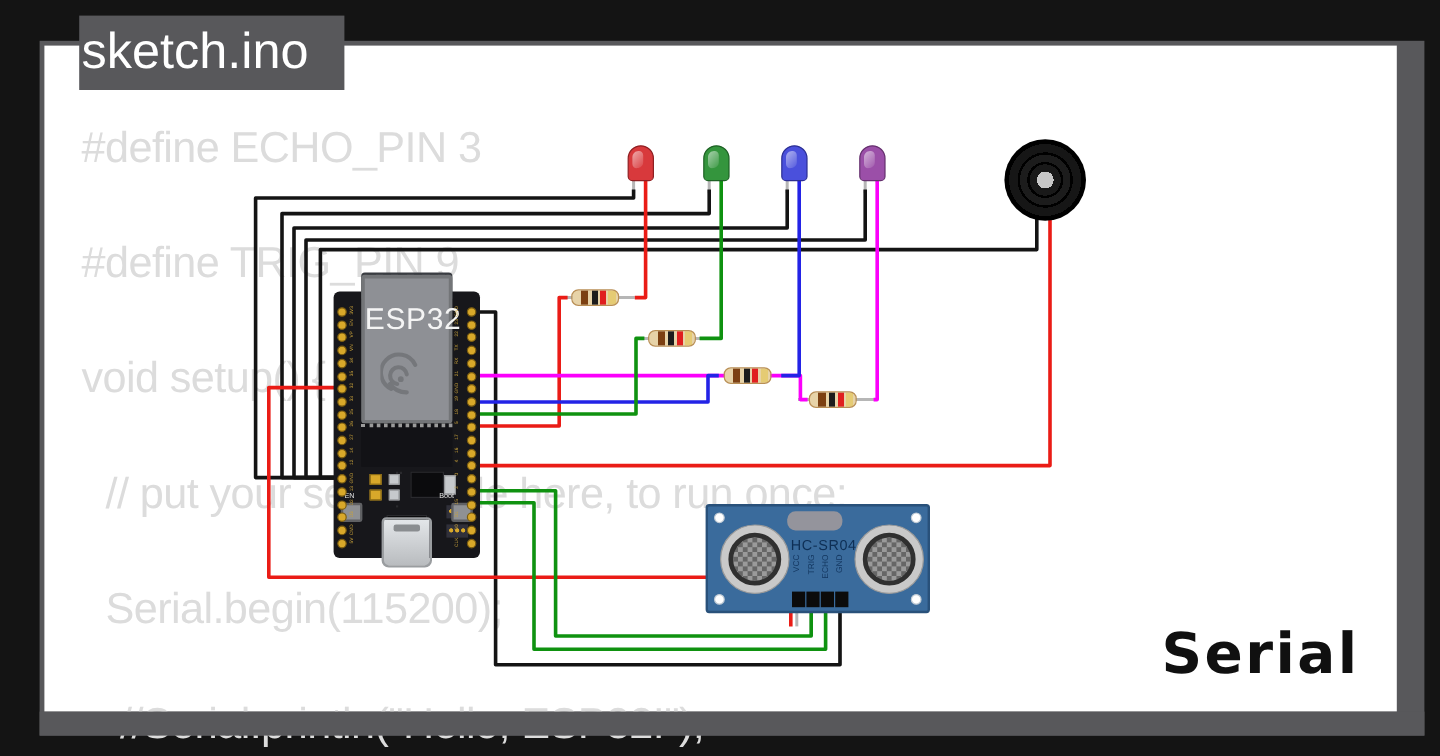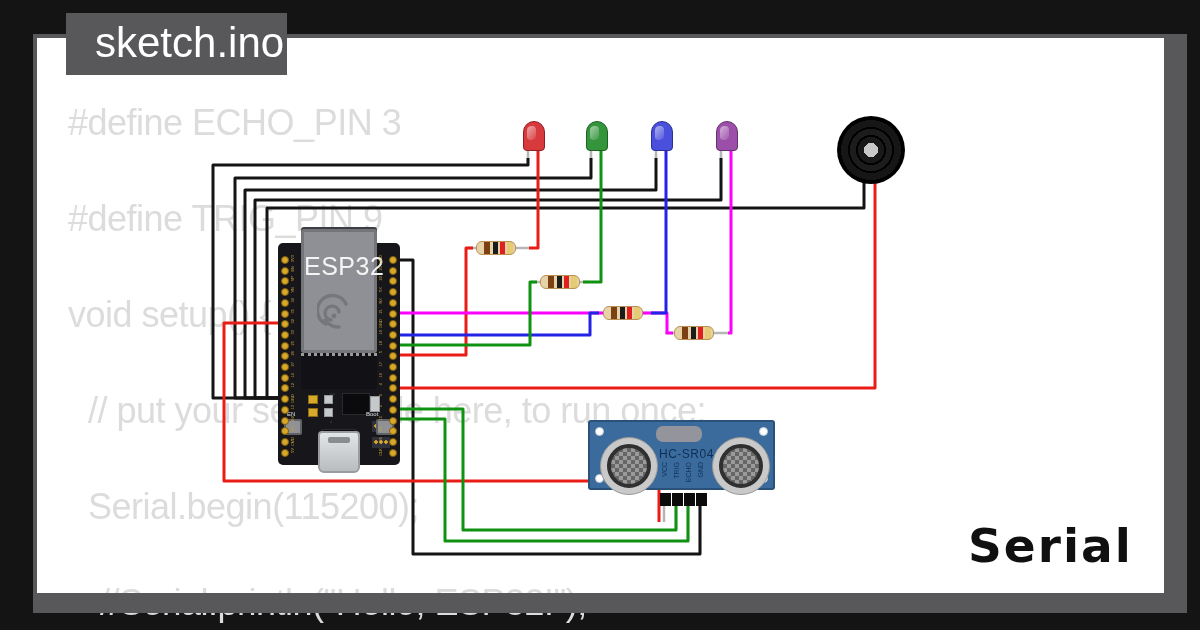--- a/index.html
+++ b/index.html
@@ -5,21 +5,21 @@
   html,body{margin:0;padding:0}
   body{width:1200px;height:630px;background:#141414;position:relative;overflow:hidden;
        font-family:"Liberation Sans",sans-serif}
   .frame{position:absolute;left:33px;top:34px;width:1154px;height:579px;background:#58585b;z-index:1}
   .canvas{position:absolute;left:37px;top:38px;width:1127px;height:555px;background:#ffffff;z-index:2}
   .code{position:absolute;color:#dcdcdc;font-size:36px;letter-spacing:-0.5px;white-space:pre;z-index:3;line-height:40px}
   .logo{position:absolute;left:968px;top:518px;font-size:47px;font-weight:bold;letter-spacing:2px;color:#101010;z-index:4;font-family:"DejaVu Sans",sans-serif}
   #wires{position:absolute;left:0;top:0;width:1200px;height:630px;z-index:5}
   .bottombar{position:absolute;left:33px;top:593px;width:1154px;height:20px;background:#58585b;z-index:12}
   .titlebox{position:absolute;left:66px;top:13px;width:221px;height:62px;background:#58585b;color:#fff;
-            font-size:42px;line-height:60px;padding-left:29px;box-sizing:border-box;z-index:20}
+            font-size:42px;line-height:60px;padding-left:2px;box-sizing:border-box;z-index:20}
   
   #esp32{position:absolute;left:278px;top:243px;width:122px;height:222px;background:#17171b;border-radius:5px;z-index:6}
   #esp32 .antenna{position:absolute;left:23px;top:-16px;width:76px;height:22px;background:#3a3d42;border-radius:3px 3px 0 0}
   #esp32 .antenna .meander{position:absolute;left:5px;top:2px;right:5px;height:9px;
       background:repeating-linear-gradient(90deg,#0e0e10 0 7px,#3a3d42 7px 13px)}
   #esp32 .adot{position:absolute;width:5px;height:5px;border-radius:50%;background:#d8a82a;top:-8px}
   #esp32 .module{position:absolute;left:23px;top:-14px;width:76px;height:124px;background:#8e9095;
       border:3px solid #737578;border-radius:3px;box-sizing:border-box;text-align:center}
   #esp32 .module .mlabel{margin-top:20px;font-size:25px;color:#f4f4f4;letter-spacing:0.5px}
   #esp32 .chiprow{position:absolute;left:23px;top:110px;width:76px;height:36px;background:#121216;
@@ -42,21 +42,21 @@
   .led{position:absolute;top:121px;width:22px;height:30px;border-radius:11px 11px 4px 4px;
        border:1px solid rgba(0,0,0,.35);box-sizing:border-box;z-index:6}
   .led::after{content:"";position:absolute;left:3px;top:4px;width:9px;height:14px;border-radius:4px;transform:skewY(-8deg);
        background:linear-gradient(135deg,rgba(255,255,255,.55),rgba(255,255,255,.08))}
   
   .resistor{position:absolute;width:40px;height:14px;border-radius:6px;border:1px solid #b98f55;box-sizing:border-box;z-index:6}
   
   #buzzer{position:absolute;left:837px;top:116px;width:68px;height:68px;border-radius:50%;z-index:6;
       background:radial-gradient(circle,#c8c8c8 0 7px,#191919 7px 13px,#000 13px 15px,#1c1c1c 15px 21px,#000 21px 23px,#161616 23px 30px,#000 30px 34px)}
   
-  #hcsr04{position:absolute;left:588px;top:420px;width:187px;height:70px;background:#3a6b9c;
+  #hcsr04{position:absolute;left:588px;top:420px;width:187px;height:91px;background:#3a6b9c;
       border:2px solid #29517a;border-radius:3px;box-sizing:border-box;z-index:6}
   #hcsr04 .hole{position:absolute;width:9px;height:9px;border-radius:50%;background:#fff;border:1px solid #bfcad4;box-sizing:border-box}
   #hcsr04 .trans{position:absolute;top:15px;width:58px;height:58px;border-radius:50%;background:#c9c9c9;
       display:flex;align-items:center;justify-content:center;border:1px solid #9a9a9a;box-sizing:border-box}
   #hcsr04 .mesh{width:44px;height:44px;border-radius:50%;border:4px solid #303030;box-sizing:border-box;
       background:repeating-conic-gradient(#9a9a9a 0 25%,#666 0 50%);background-size:8px 8px}
   #hcsr04 .crystal{position:absolute;left:66px;top:4px;width:46px;height:16px;background:#94949c;border-radius:7px}
   #hcsr04 .slabel{position:absolute;left:69px;top:25px;font-size:12px;color:#0e2f55;letter-spacing:0.5px}
   #hcsr04 .hpin{position:absolute;width:11px;height:13px;background:#0b0b0b;top:71px}
   #hcsr04 .hpl{position:absolute;font-size:7px;color:#12355e;writing-mode:vertical-rl;transform:rotate(180deg);top:40px;line-height:8px}

